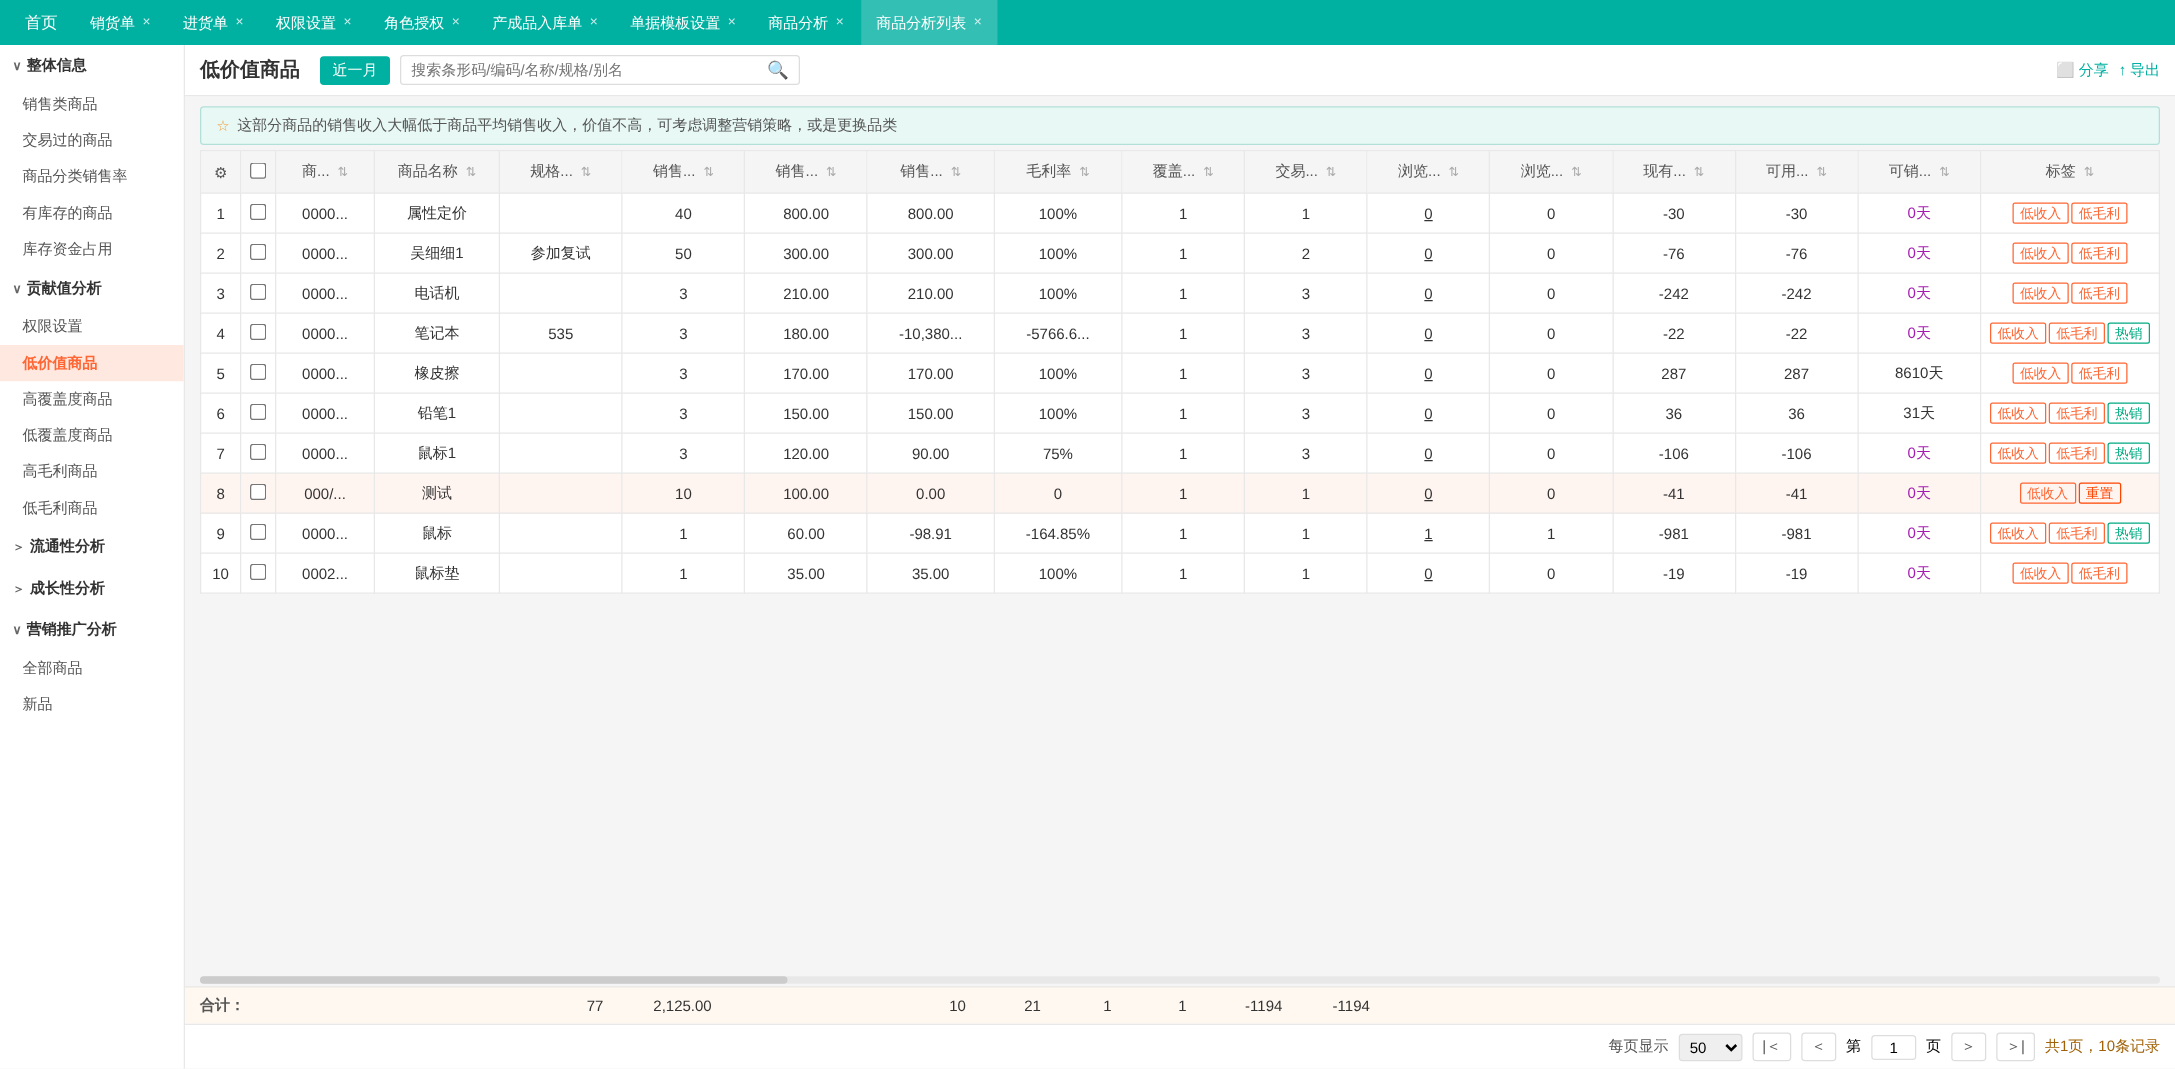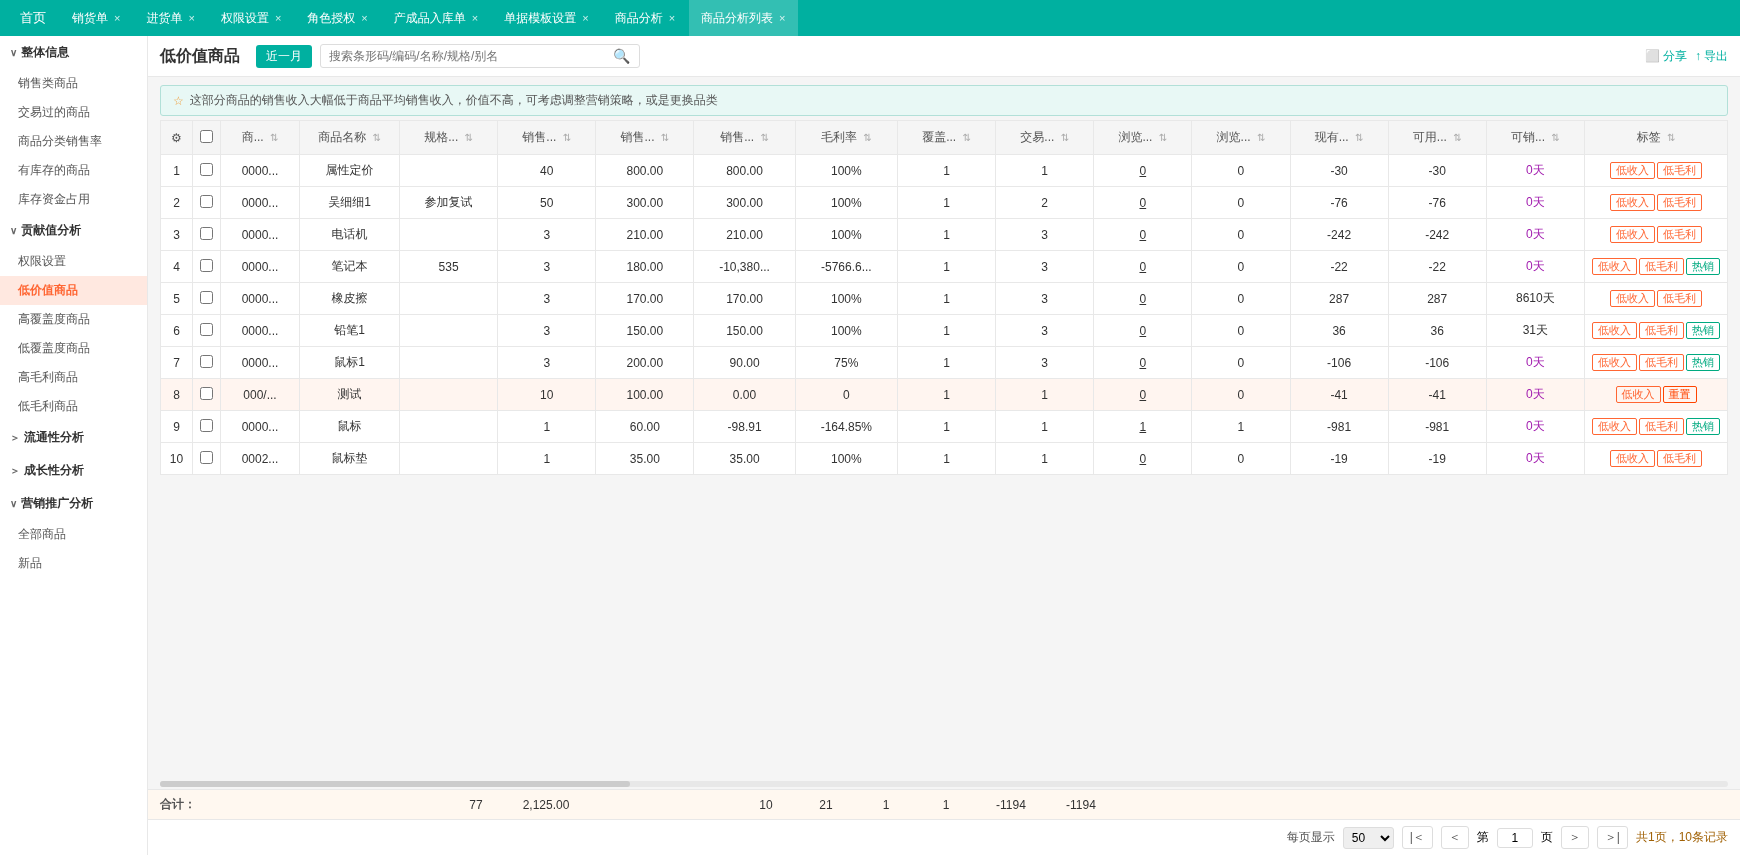--- a/index.html
+++ b/index.html
@@ -509,21 +509,21 @@
       <td><span class="">31天</span></td>
       <td><span class="tag tag-orange">低收入</span><span class="tag tag-orange">低毛利</span><span class="tag tag-green">热销</span></td>
     </tr>
             <tr>
       <td>7</td>
       <td><input type="checkbox" style=""></td>
       <td>0000...</td>
       <td>鼠标1</td>
       <td></td>
       <td>3</td>
-      <td>200.00</td>
+      <td>120.00</td>
       <td>90.00</td>
       <td>75%</td>
       <td>1</td>
       <td>3</td>
       <td><span class="link-underline">0</span></td>
       <td>0</td>
       <td>-106</td>
       <td>-106</td>
       <td><span class="zero-days">0天</span></td>
       <td><span class="tag tag-orange">低收入</span><span class="tag tag-orange">低毛利</span><span class="tag tag-green">热销</span></td>

